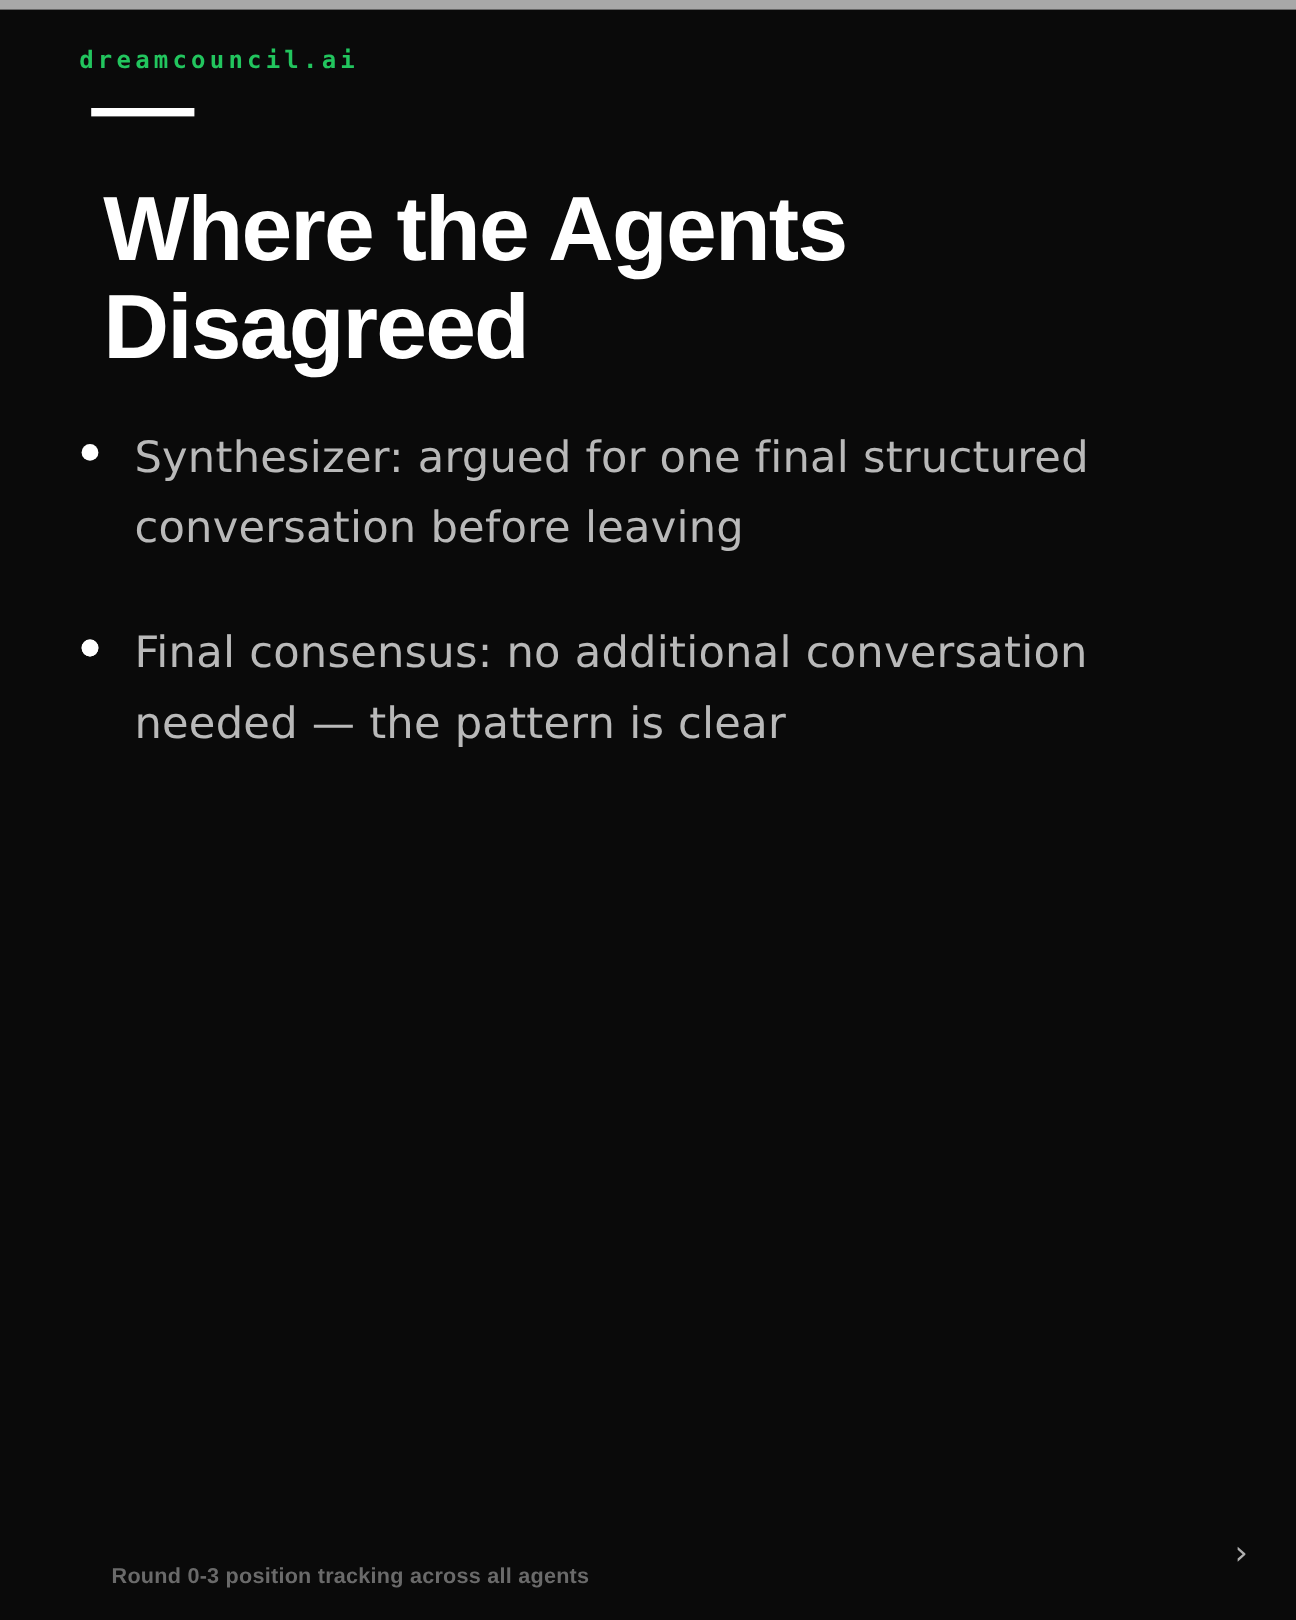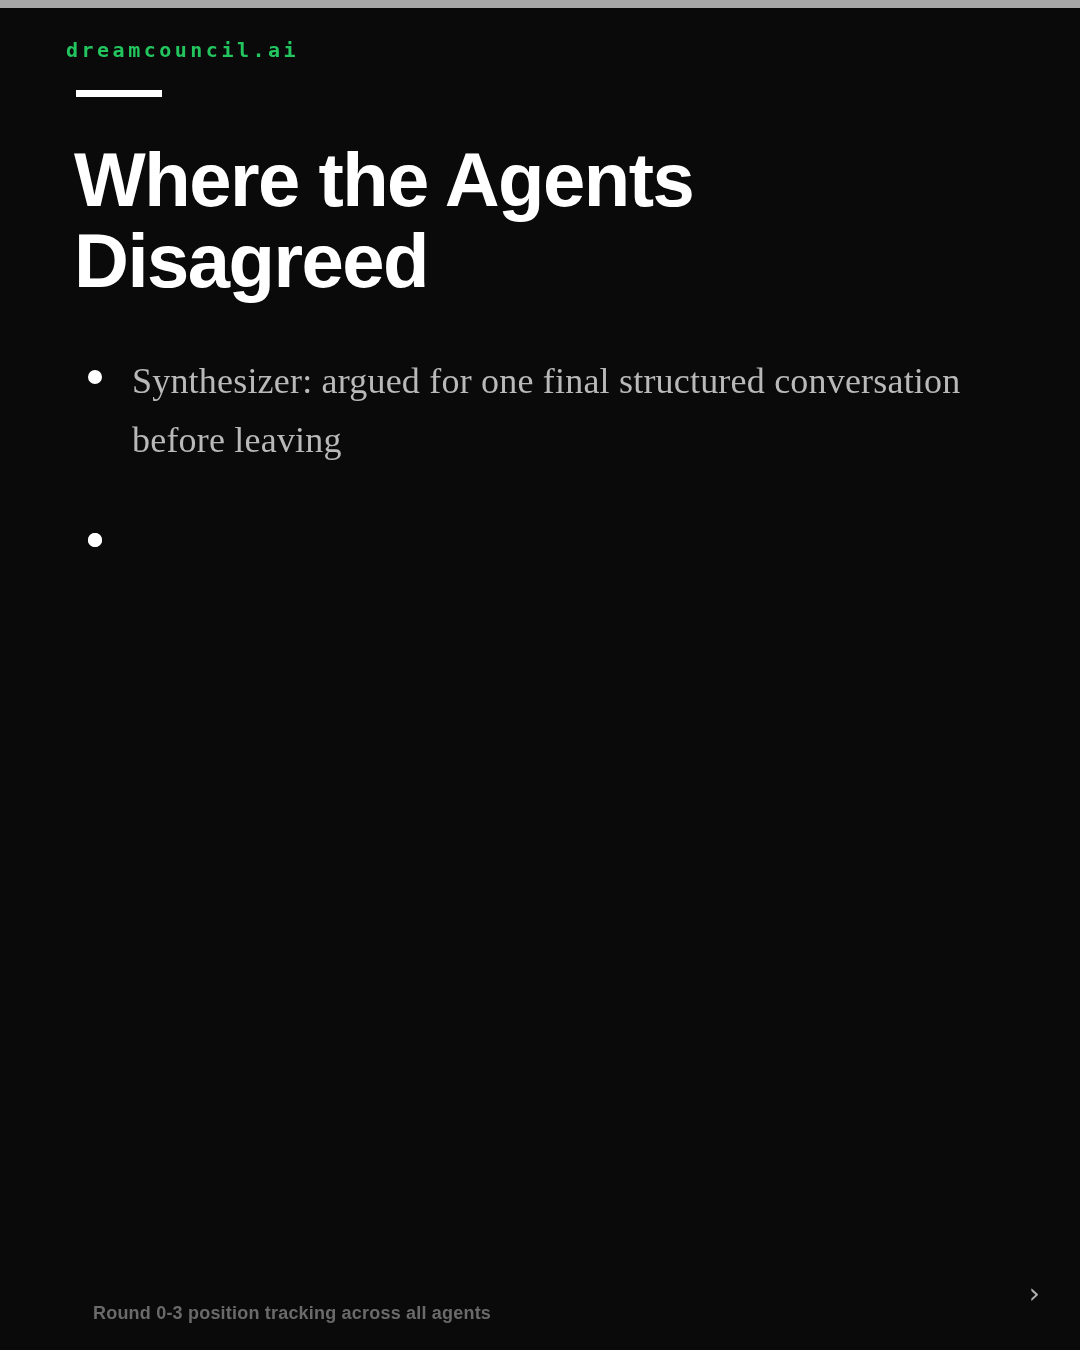--- a/index.html
+++ b/index.html
@@ -50,31 +50,30 @@
     position: absolute;
     top: 140px;
     left: 74px;
     width: 860px;
     font-family: "Liberation Sans", sans-serif;
     font-weight: 700;
     font-size: 76px;
     line-height: 1.06;
     letter-spacing: -1.5px;
     color: #ffffff;
-    margin: 0;
+    margin: 12px;
   }
   .bullets {
     position: absolute;
     top: 352px;
-    left: 78px;
+    left: 58px;
     width: 930px;
     list-style: none;
     margin: 0;
     padding: 0;
-    font-family: Liberation Serif, serif;
   }
   .bullet {
     position: relative;
     padding-left: 54px;
     margin-bottom: 44px;
     font-size: 36px;
     line-height: 1.65;
     color: #b9b9b9;
     letter-spacing: 0.2px;
   }
@@ -124,20 +123,21 @@
   <ul class="bullets">
     <li class="bullet">
       <span class="dot"></span>
       <span>Synthesizer: argued for one final structured conversation before leaving</span>
     </li>
     <li class="bullet">
       <span class="dot"></span>
     </li>
     <li class="bullet">
       <span class="dot"></span>
+      <span>Final consensus: no additional conversation needed — the pattern is clear</span>
     </li>
   </ul>
 
   <div class="footer-note">Round 0-3 position tracking across all agents</div>
 
   <div class="next-arrow">›</div>
 
 </div>
 
 </body></html>

